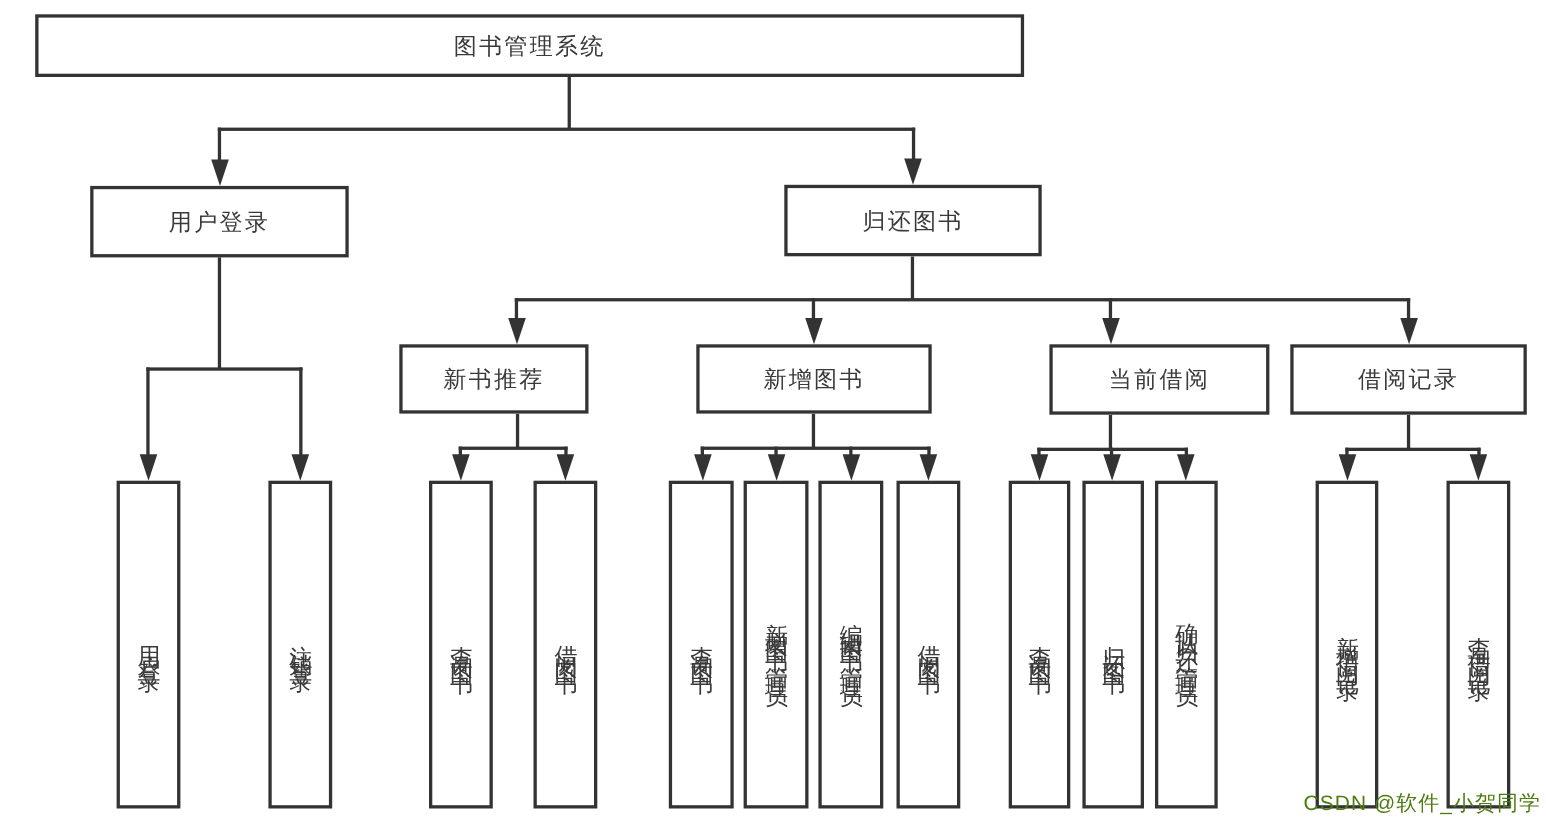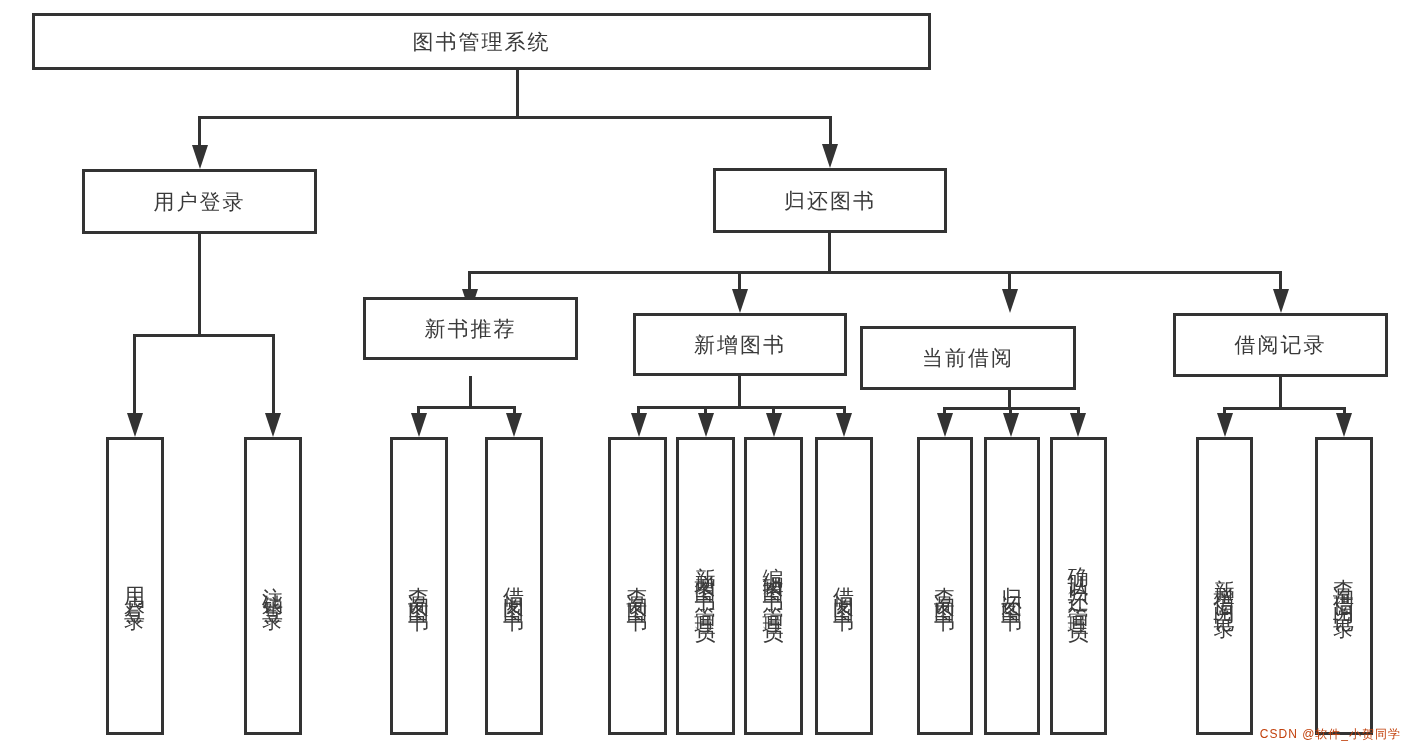--- a/index.html
+++ b/index.html
@@ -22,21 +22,21 @@
   }
   .vl,.hl{position:absolute;background:#333;z-index:1;}
   .vl{width:3px;}
   .hl{height:3px;}
   .arrow{
     position:absolute;width:0;height:0;z-index:1;
     border-left:8px solid transparent;border-right:8px solid transparent;
     border-top:24px solid #333;
   }
   .watermark{
-    position:absolute;right:4px;bottom:4px;font-size:12px;color:#c2410c;
+    position:absolute;right:4px;bottom:4px;font-size:19px;color:#4d7c0f;
     letter-spacing:1px;z-index:3;white-space:nowrap;
   }
 </style>
 </head>
 <body>
 
 <div class="canvas">
 
   <div class="vl" style="left:516px;top:70px;height:48px;"></div>
   <div class="hl" style="left:198px;top:116px;width:634px;"></div>
@@ -101,27 +101,27 @@
     <span>图书管理系统</span>
   </div>
 
   <div class="node" style="left:82px;top:169px;width:235px;height:65px;">
     <span>用户登录</span>
   </div>
   <div class="node" style="left:713px;top:168px;width:234px;height:65px;">
     <span>归还图书</span>
   </div>
 
-  <div class="node" style="left:363px;top:297px;width:215px;height:63px;">
+  <div class="node" style="left:363px;top:313px;width:172px;height:63px;">
     <span>新书推荐</span>
   </div>
   <div class="node" style="left:633px;top:313px;width:214px;height:63px;">
     <span>新增图书</span>
   </div>
-  <div class="node" style="left:860px;top:313px;width:216px;height:64px;margin-top:13px;">
+  <div class="node" style="left:954px;top:313px;width:200px;height:64px;">
     <span>当前借阅</span>
   </div>
   <div class="node" style="left:1173px;top:313px;width:215px;height:64px;">
     <span>借阅记录</span>
   </div>
 
   <div class="leaf" style="left:106px;width:58px;">
     <span class="vtext">用户登录</span>
   </div>
   <div class="leaf" style="left:244px;width:58px;">

